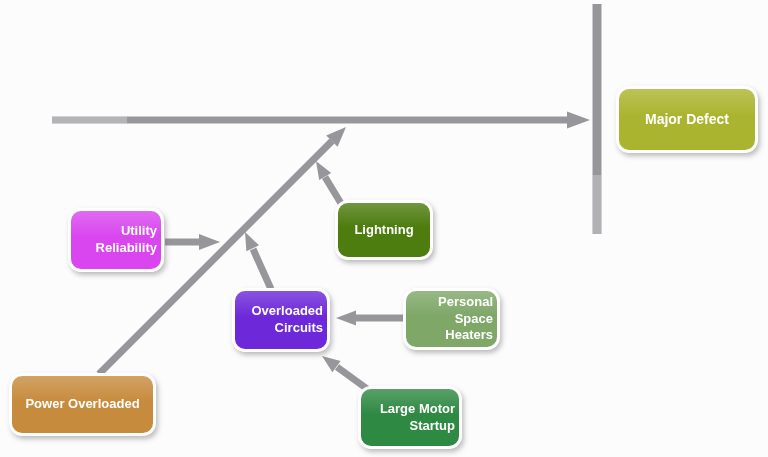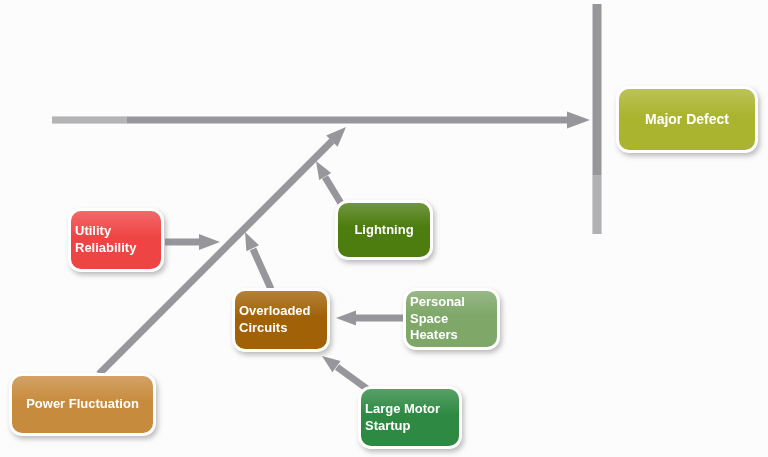--- a/index.html
+++ b/index.html
@@ -21,21 +21,21 @@
     box-sizing: border-box;
     border: 3px solid #ffffff;
     border-radius: 13px;
     box-shadow: 2px 3px 5px rgba(110,110,115,0.45);
     color: #ffffff;
     font-weight: 700;
     font-size: 13px;
     display: flex;
     align-items: center;
     justify-content: center;
-    text-align: left;
+    text-align: right;
     z-index: 2;
   }
   .node .gloss {
     position: absolute;
     left: 0; top: 0; right: 0; bottom: 0;
     border-radius: 9px;
     background: linear-gradient(rgba(255,255,255,0.20), rgba(255,255,255,0) 45%);
     pointer-events: none;
   }
   .node span {
@@ -91,43 +91,43 @@
       <line x1="370" y1="391" x2="337" y2="367" stroke="currentColor" stroke-width="7"></line>
       <polygon points="322,356 340.6,361 332.4,372.2" fill="currentColor"></polygon>
     </g>
   </svg>
 
   <div class="node" style="left: 616px; top: 86px; width: 142px; height: 67px; font-size: 14px; background-color: rgb(171, 180, 46);">
     <i class="gloss"></i>
     <span>Major Defect</span>
   </div>
 
-  <div class="node" style="left: 68px; top: 208px; width: 96px; height: 64px; background-color: #ef4444;">
+  <div class="node" style="left: 68px; top: 208px; width: 96px; height: 64px; background-color: #d946ef;">
     <i class="gloss"></i>
     <span>Utility Reliability</span>
   </div>
 
   <div class="node" style="left: 335px; top: 200px; width: 98px; height: 60px; background-color: #4d7c0f;">
     <i class="gloss"></i>
     <span>Lightning</span>
   </div>
 
-  <div class="node" style="left: 232px; top: 288px; width: 98px; height: 64px; background-color: #a16207;">
+  <div class="node" style="left: 232px; top: 288px; width: 98px; height: 64px; background-color: #6d28d9;">
     <i class="gloss"></i>
     <span>Overloaded Circuits</span>
   </div>
 
   <div class="node" style="left: 358px; top: 386px; width: 104px; height: 63px; background-color: rgb(46, 137, 66);">
     <i class="gloss"></i>
     <span>Large Motor Startup</span>
   </div>
 
   <div class="node" style="left: 403px; top: 288px; width: 97px; height: 62px; background-color: rgb(126, 167, 104);">
     <i class="gloss"></i>
     <span>Personal Space Heaters</span>
   </div>
 
   <div class="node" style="left: 9px; top: 373px; width: 147px; height: 63px; background-color: rgb(199, 139, 62);">
     <i class="gloss"></i>
-    <span>Power Fluctuation</span>
+    <span>Power Overloaded</span>
   </div>
 
 </div>
 
 </body></html>

